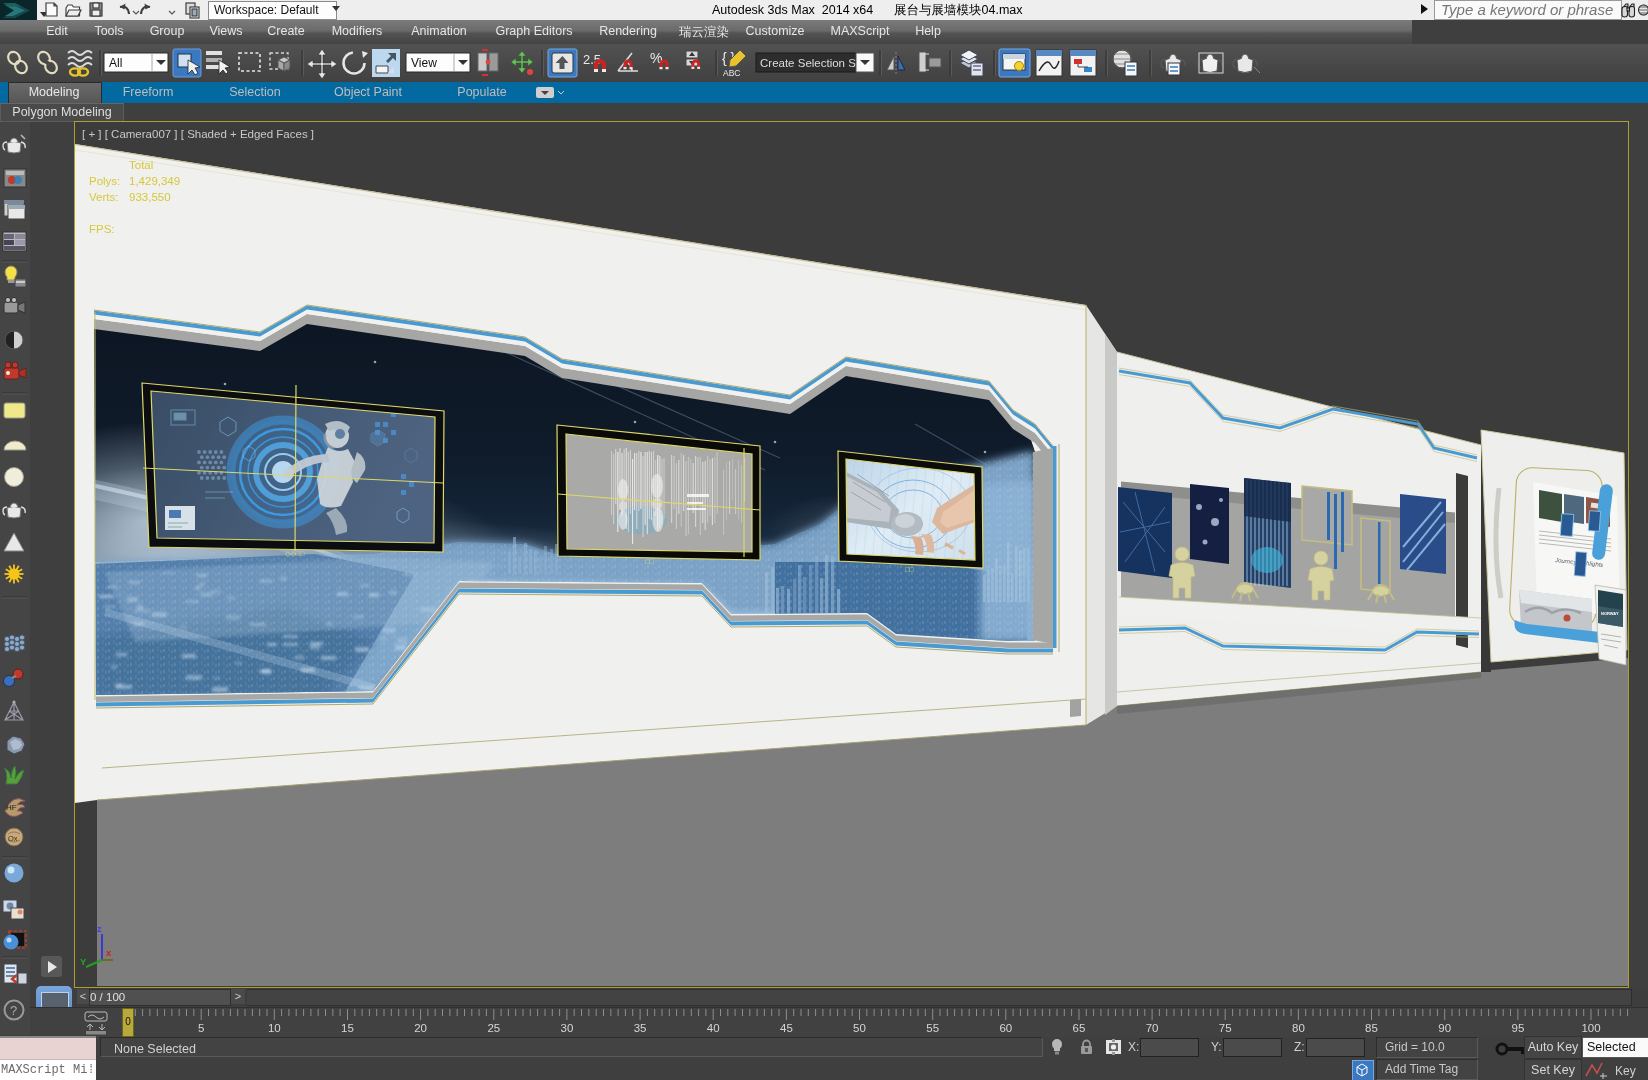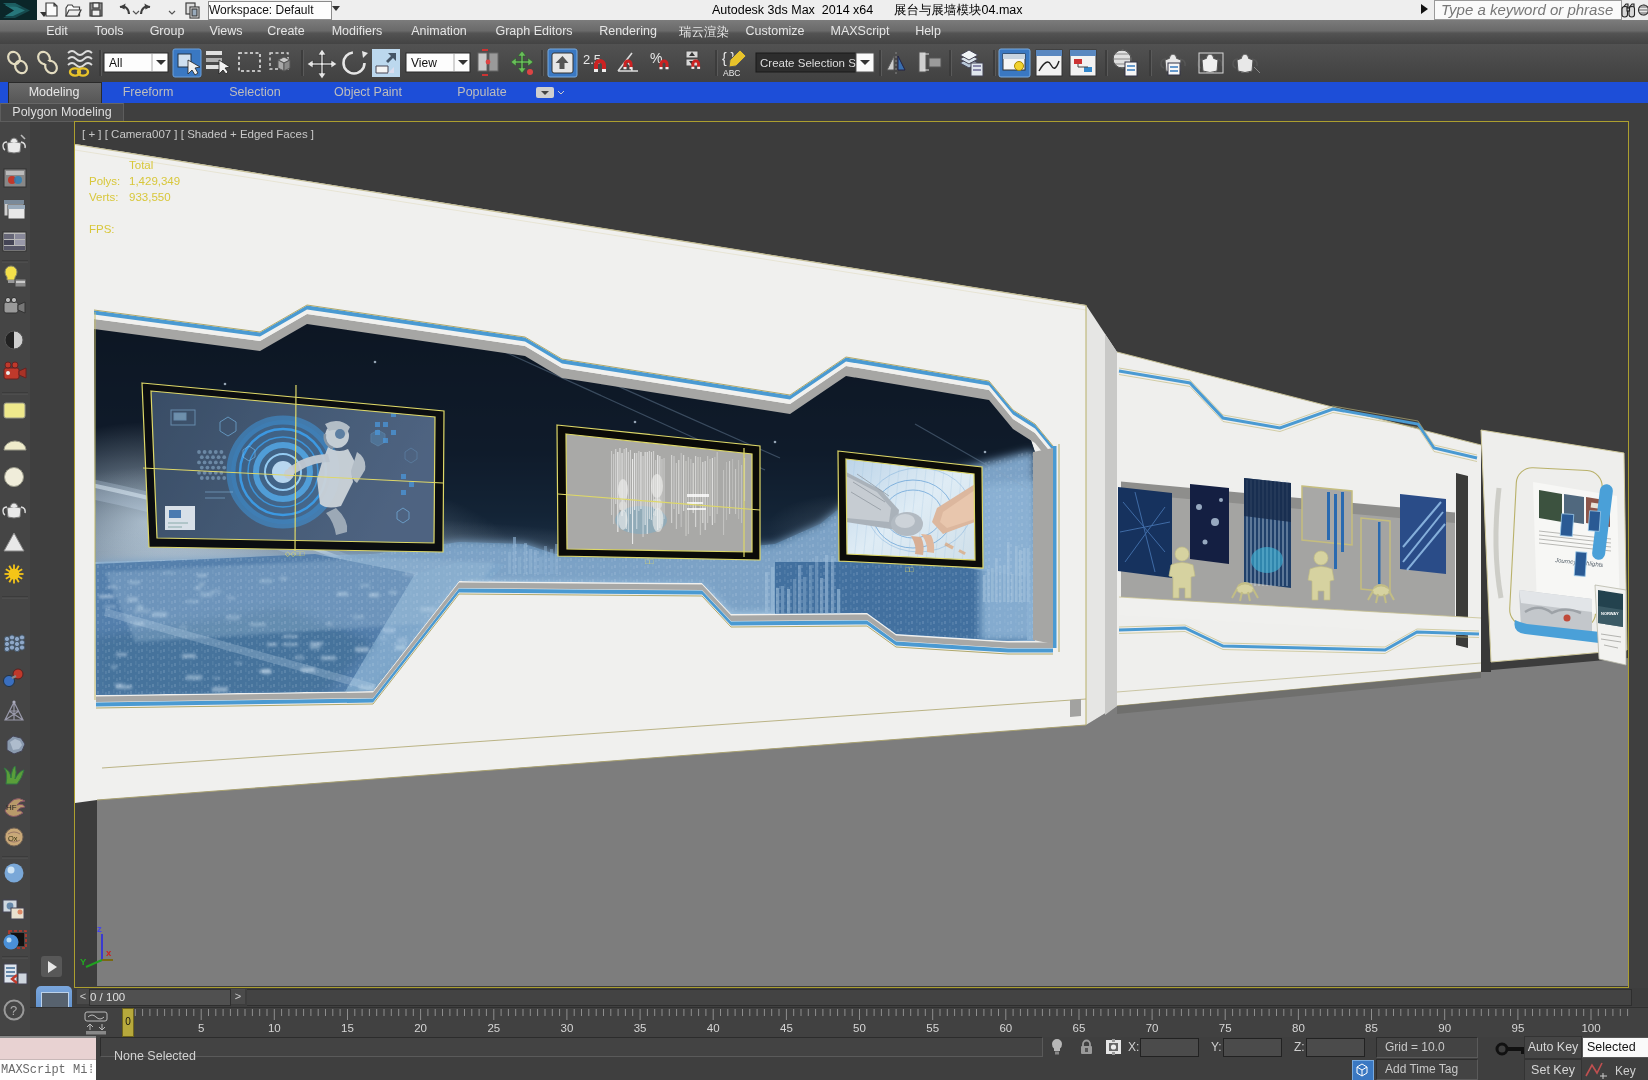--- a/index.html
+++ b/index.html
@@ -1,23 +1,23 @@
 <!DOCTYPE html>
 <html><head><meta charset="utf-8"><style>
 html,body{margin:0;padding:0;background:#3f3f3f;}
 #app{position:relative;width:1648px;height:1080px;overflow:hidden;
  font-family:"Liberation Sans",sans-serif;background:#3f3f3f;}
 .abs{position:absolute;}
 .tb{position:absolute;left:0;top:0;width:1648px;height:20px;background:#eeeeee;}
-.menu{position:absolute;left:0;top:20px;width:1648px;height:24px;
+.menu{position:absolute;left:0;top:20px;width:1412px;height:24px;
  background:linear-gradient(#7b7b7b,#6a6a6a 45%,#535353 55%,#434343);border-bottom:1px solid #2e2e2e;}
 .menu span{position:absolute;top:4px;transform:translateX(-50%);color:#e6e6e6;font-size:12.5px;}
 .toolbar{position:absolute;left:0;top:44px;width:1648px;height:38px;
  background:linear-gradient(#525252,#474747 60%,#414141);}
-.tabs{position:absolute;left:0;top:82px;width:1648px;height:21px;background:#1d4ed8;border-bottom:5px solid #22c55e;}
+.tabs{position:absolute;left:0;top:82px;width:1648px;height:21px;background:#0369a1;border-bottom:5px solid #22c55e;}
 .tabs span{position:absolute;top:3px;transform:translateX(-50%);color:#bdbdbd;font-size:12.5px;}
 .polym{position:absolute;left:0;top:103px;width:1648px;height:18px;background:#3f3f3f;}
 .vp{position:absolute;left:74px;top:121px;width:1553px;height:865px;border:1px solid #ac9f2f;background:#3c3c3c;}
 .ltb{position:absolute;left:0;top:122px;width:30px;height:913px;background:#454545;}
 .bbar{position:absolute;color:#cfcfcf;font-size:12px;}
 .sunk{background:#434343;border:1px solid #2c2c2c;border-right-color:#5a5a5a;border-bottom-color:#5a5a5a;}
 .fld{background:#4b4b4b;border:1px solid #222;height:17px;}
 </style></head><body>
 <div id="app">
 <div class="tb">
@@ -40,21 +40,21 @@
           <path d="M82 7 l5.5 -3.5 l-1 6 z" fill="#3e3e3e" stroke="none"></path>
   <path d="M95 11 l3 3 l3 -3" fill="none" stroke="#555"></path>
   <path d="M112 7 q-8 -2 -9 7" stroke-width="2.2"></path>
           <path d="M112 7 l-5.5 -3.5 l1 6 z" fill="#3e3e3e" stroke="none"></path>
   <path d="M131 11 l3 3 l3 -3" fill="none" stroke="#555"></path>
   <rect x="148" y="3" width="9" height="11" fill="#ddd"></rect>
           <rect x="152" y="7" width="9" height="11" fill="#fbfbfb"></rect>
           <rect x="154" y="9" width="5" height="7" fill="#9ab"></rect>
  </g>
 </svg>
-<div class="abs" style="left:208px;top:1px;width:122px;height:17px;background:#fdfdfd;border:1px solid #8a8a8a;color:#111;font-size:12px;line-height:17px;">Workspace: Default</div>
+<div class="abs" style="left:208px;top:1px;width:122px;height:17px;background:#fdfdfd;border:1px solid #8a8a8a;color:#111;font-size:12px;padding-left:5px;line-height:17px;">Workspace: Default</div>
 <div class="abs" style="left:332px;top:6px;width:0;height:0;border-left:4px solid transparent;border-right:4px solid transparent;border-top:5px solid #333;"></div>
 <div class="abs" style="left:340px;top:0;width:22px;height:20px;"></div>
 <div class="abs" style="left:712px;top:2px;color:#000;font-size:12.5px;">Autodesk 3ds Max&nbsp; 2014 x64&nbsp;&nbsp;&nbsp;&nbsp;&nbsp;&nbsp;展台与展墙模块04.max</div>
 <div class="abs" style="left:1421px;top:4px;width:0;height:0;border-top:5px solid transparent;border-bottom:5px solid transparent;border-left:7px solid #111;"></div>
 <div class="abs" style="left:1434px;top:0px;width:180px;height:18px;background:#fafafa;border:1px solid #999;color:#777;font-style:italic;font-size:15px;padding-left:6px;line-height:18px;">Type a keyword or phrase</div>
 <svg class="abs" style="left:1620px;top:1px" width="28" height="19" viewBox="0 0 28 19">
  <g stroke="#222" stroke-width="1.1" fill="#d8d8d8">
  <path d="M3.5 6 l2.5 -3 l2 0 l0 3 z M9.5 6 l2.5 -3 l2 0 l0 3 z" fill="#c8c8c8"></path>
  <path d="M2 8 q0 -2.5 3 -2.5 q2.5 0 2.5 2 l0 6 q0 2.5 -2.8 2.5 q-2.7 0 -2.7 -2.5 z"></path>
  <path d="M9 8 q0 -2.5 3 -2.5 q2.5 0 2.5 2 l0 6 q0 2.5 -2.8 2.5 q-2.7 0 -2.7 -2.5 z"></path>
@@ -1269,21 +1269,21 @@
 <svg class="abs" style="left:54px;top:3px" width="26" height="24">
         <rect x="1" y="1" width="22" height="9" rx="2" fill="none" stroke="#bbb"></rect>
         <path d="M4 6 q4 -4 8 0 t8 0" stroke="#bbb" fill="none"></path>
         <path d="M6 13 l0 6 M3 16 l3 -3 l3 3 M18 13 l0 6 M15 16 l3 3 l3 -3" stroke="#bbb" fill="none"></path>
         <rect x="2" y="20" width="20" height="3.5" fill="#888"></rect>
       </svg>
 <div class="abs" style="left:92px;top:0px;width:10px;height:27px;background:#b7a93c;border:1px solid #6f651c;color:#111;font-size:10px;text-align:center;line-height:26px;">0</div>
 </div>
     <div class="abs" style="left:100px;top:1036px;width:943px;height:21px;" class2="sunk">
  <div class="abs sunk" style="left:0;top:1px;width:941px;height:18px;"></div>
- <div class="abs" style="left:14px;top:13px;color:#d2d2d2;font-size:12.5px;text-align:center;">None Selected</div>
+ <div class="abs" style="left:14px;top:6px;color:#d2d2d2;font-size:12.5px;text-align:center;">None Selected</div>
 </div>
 <svg class="abs" style="left:1050px;top:1038px" width="80" height="18" viewBox="0 0 80 18">
  <path d="M7 1 a5 5 0 0 1 5 5 q0 3 -2 4.5 l0 2.5 l-6 0 l0 -2.5 q-2 -1.5 -2 -4.5 a5 5 0 0 1 5 -5" fill="#b8b8b8"></path>
       <rect x="5" y="13.5" width="4" height="3" fill="#888"></rect>
  <g transform="translate(30,0)">
         <rect x="1" y="8" width="11" height="8" rx="1" fill="#9a9a9a"></rect>
         <path d="M3 8 l0 -2 a3.5 3.5 0 0 1 7 0 l0 2" fill="none" stroke="#9a9a9a" stroke-width="1.8"></path>
         <rect x="5" y="10" width="3" height="4" fill="#555"></rect>
       </g>
  <g transform="translate(55,0)">

